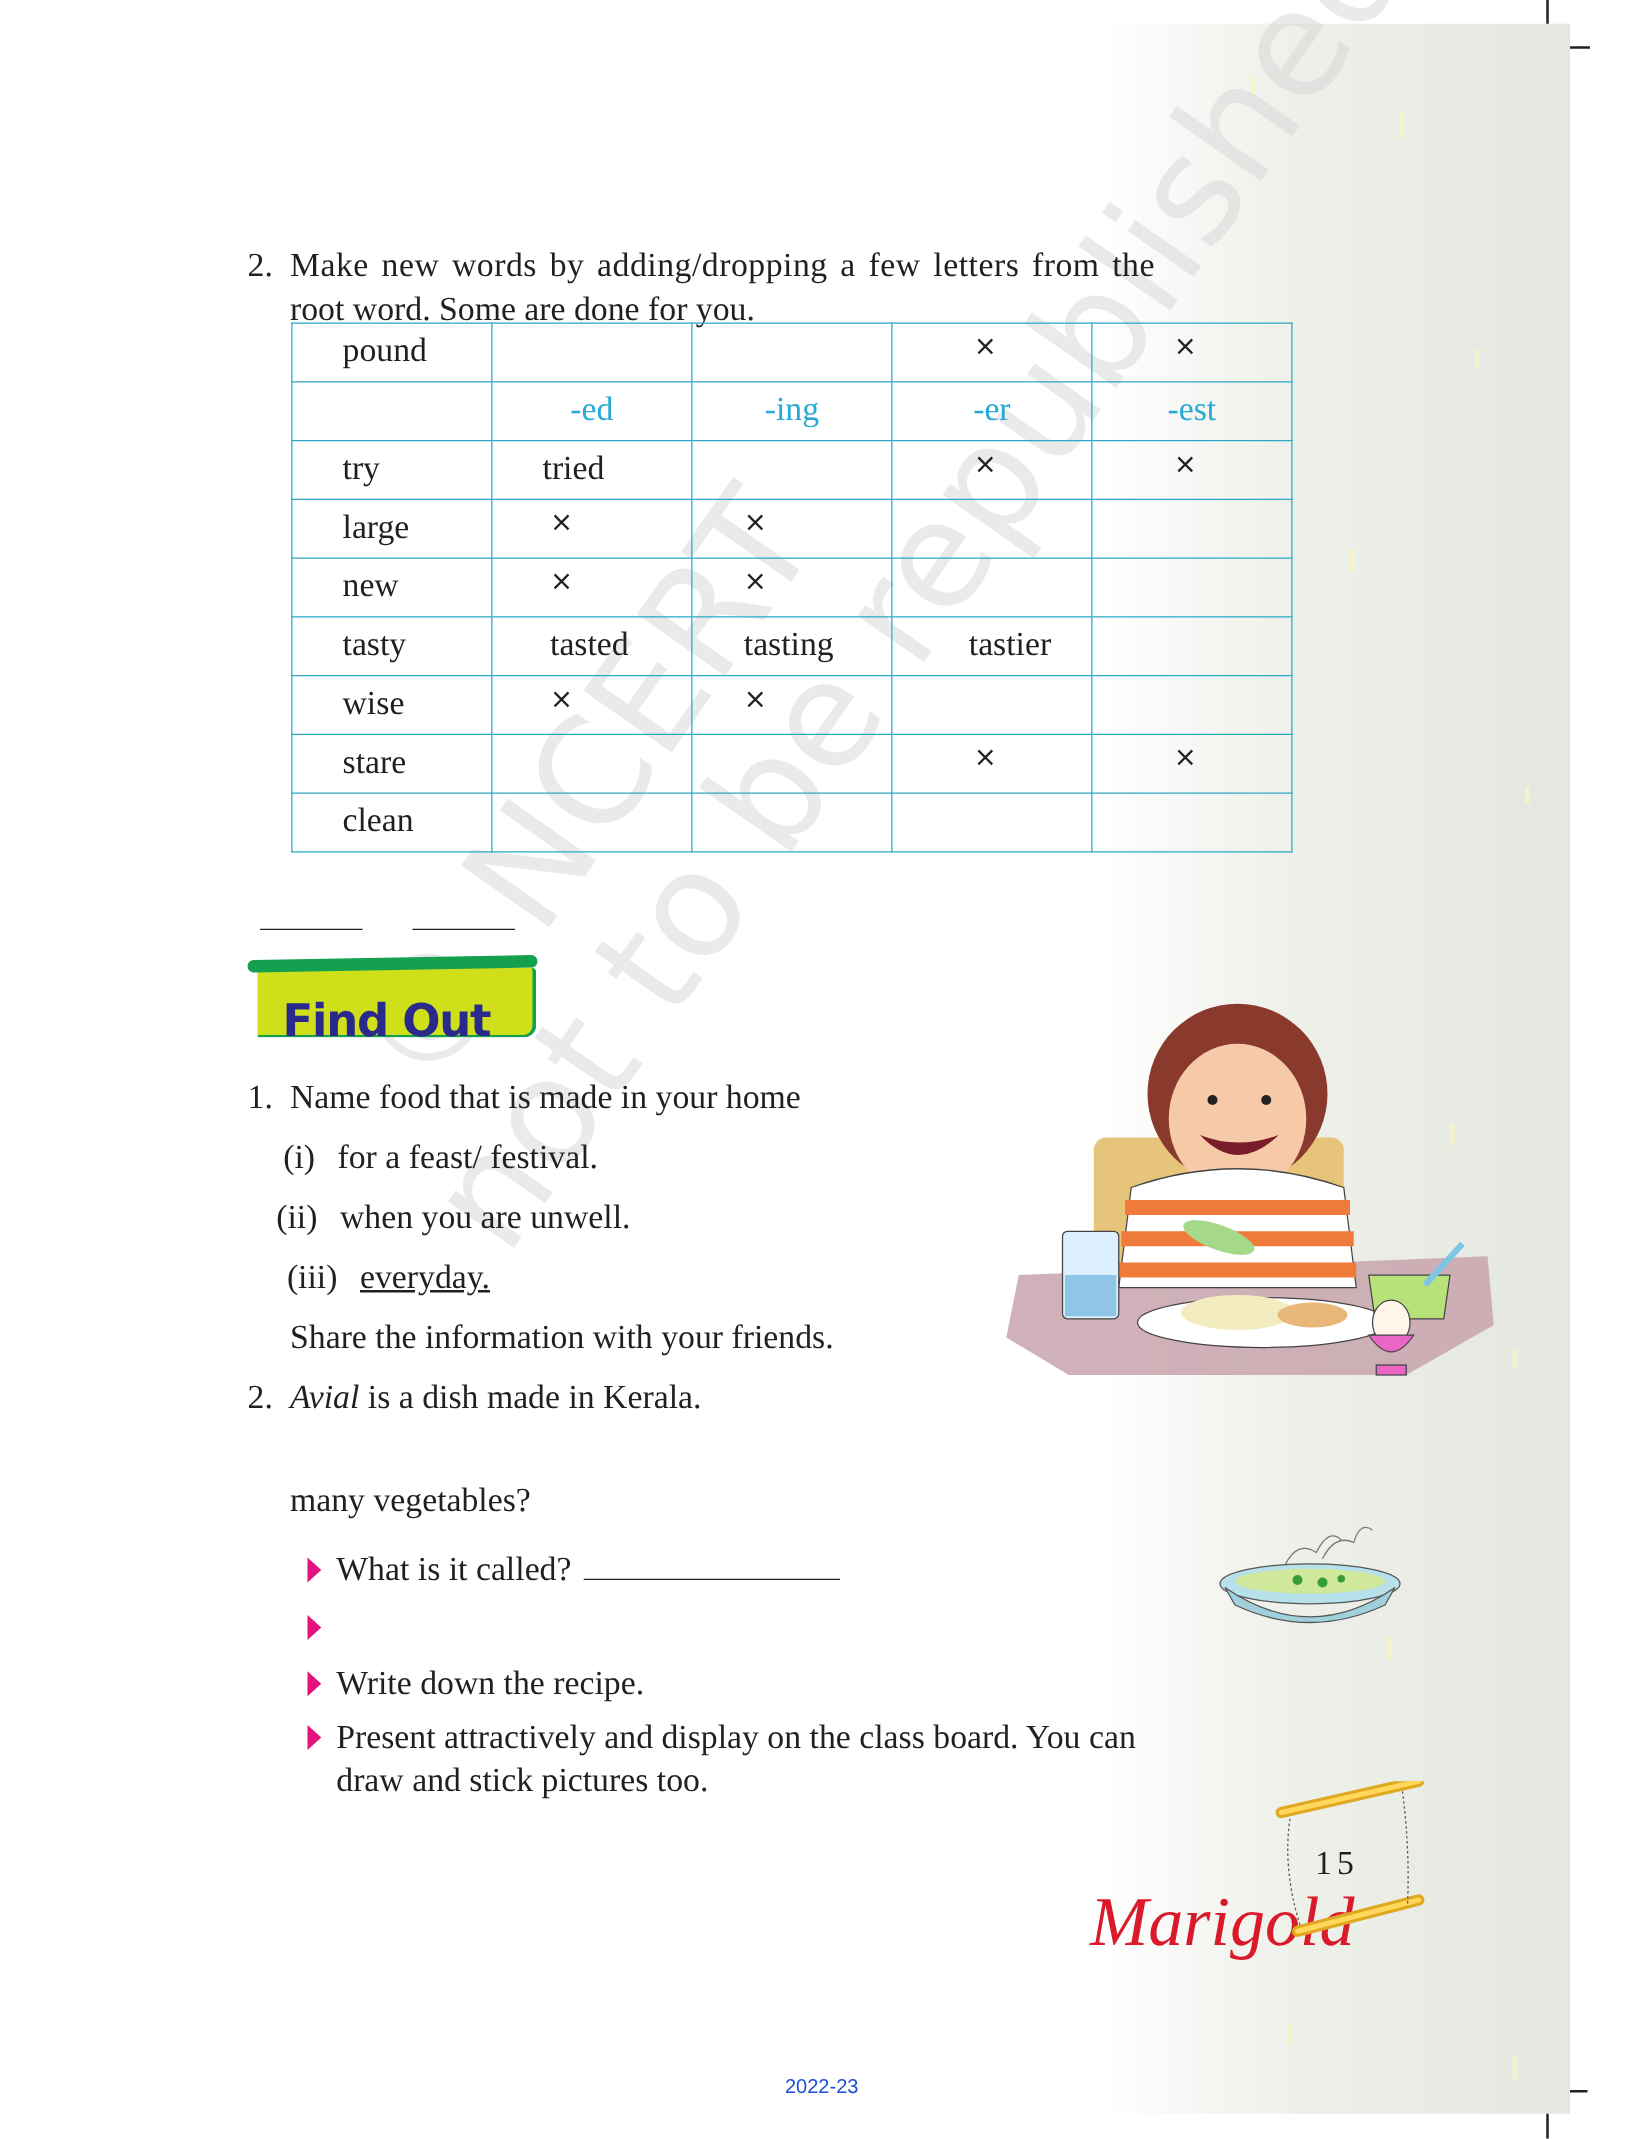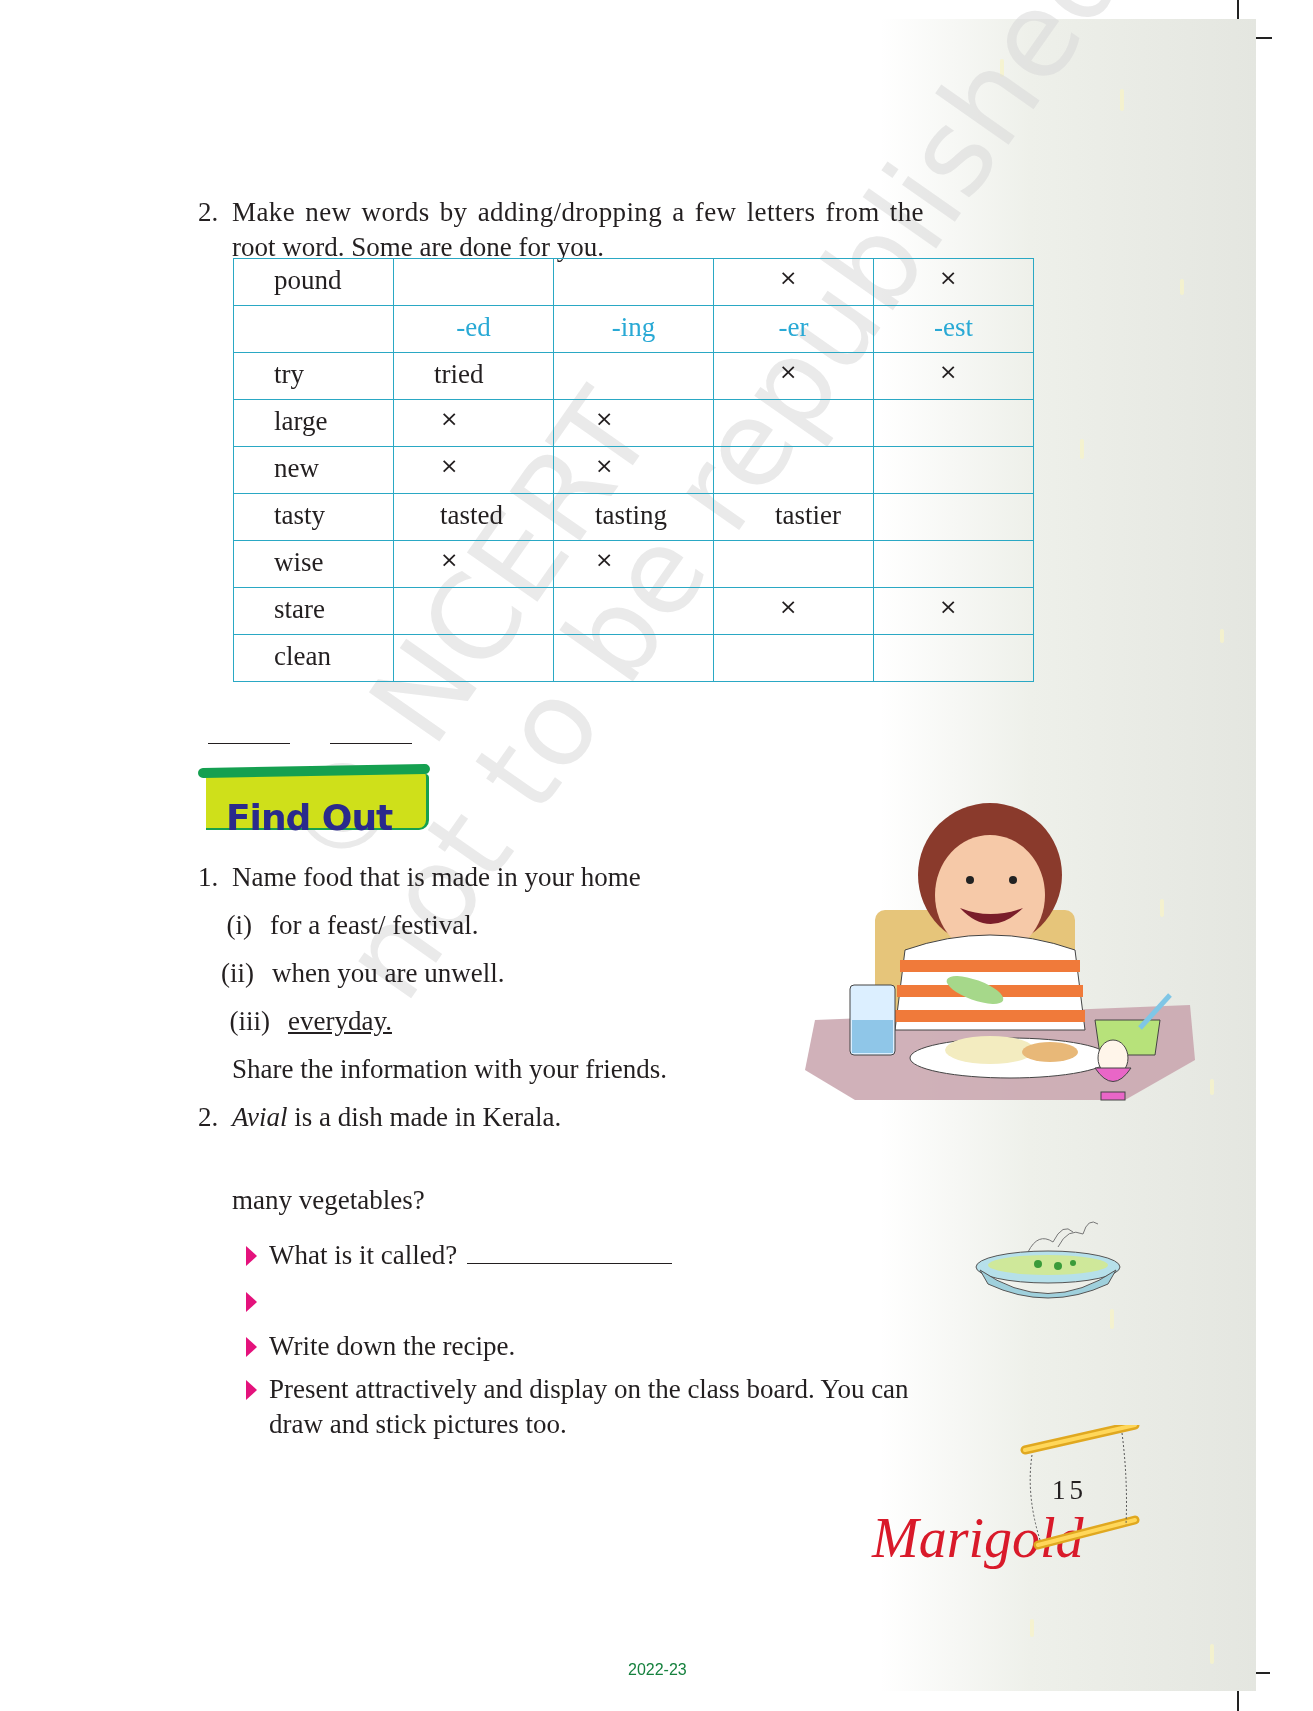--- a/index.html
+++ b/index.html
@@ -57,21 +57,21 @@
     display:inline-block; width:0; height:0;
     border-top:10px solid transparent; border-bottom:10px solid transparent;
     border-left:11px solid #e4127c; margin-right:12px; vertical-align:-2px;
   }
   .illus { position:absolute; }
   .marigold {
     position:absolute; left:872px; top:1506px; font-size:56px; font-style:italic; color:#d91a2a;
   }
   .scroll { position:absolute; left:1010px; top:1425px; width:130px; height:140px; }
   .pagenum { position:absolute; left:1052px; top:1475px; font-size:27px; letter-spacing:4px; }
-  .footer { position:absolute; left:628px; top:1661px; font-family:"Liberation Sans", sans-serif; font-size:16px; color:#15803d; }
+  .footer { position:absolute; left:628px; top:1661px; font-family:"Liberation Sans", sans-serif; font-size:16px; color:#1d4ed8; }
 </style>
 </head>
 <body>
 
 <div class="side-panel">
   <div class="speck" style="left:120px;top:40px;height:18px;"></div>
   <div class="speck" style="left:240px;top:70px;height:22px;"></div>
   <div class="speck" style="left:300px;top:260px;height:16px;"></div>
   <div class="speck" style="left:200px;top:420px;height:20px;"></div>
   <div class="speck" style="left:340px;top:610px;height:14px;"></div>

